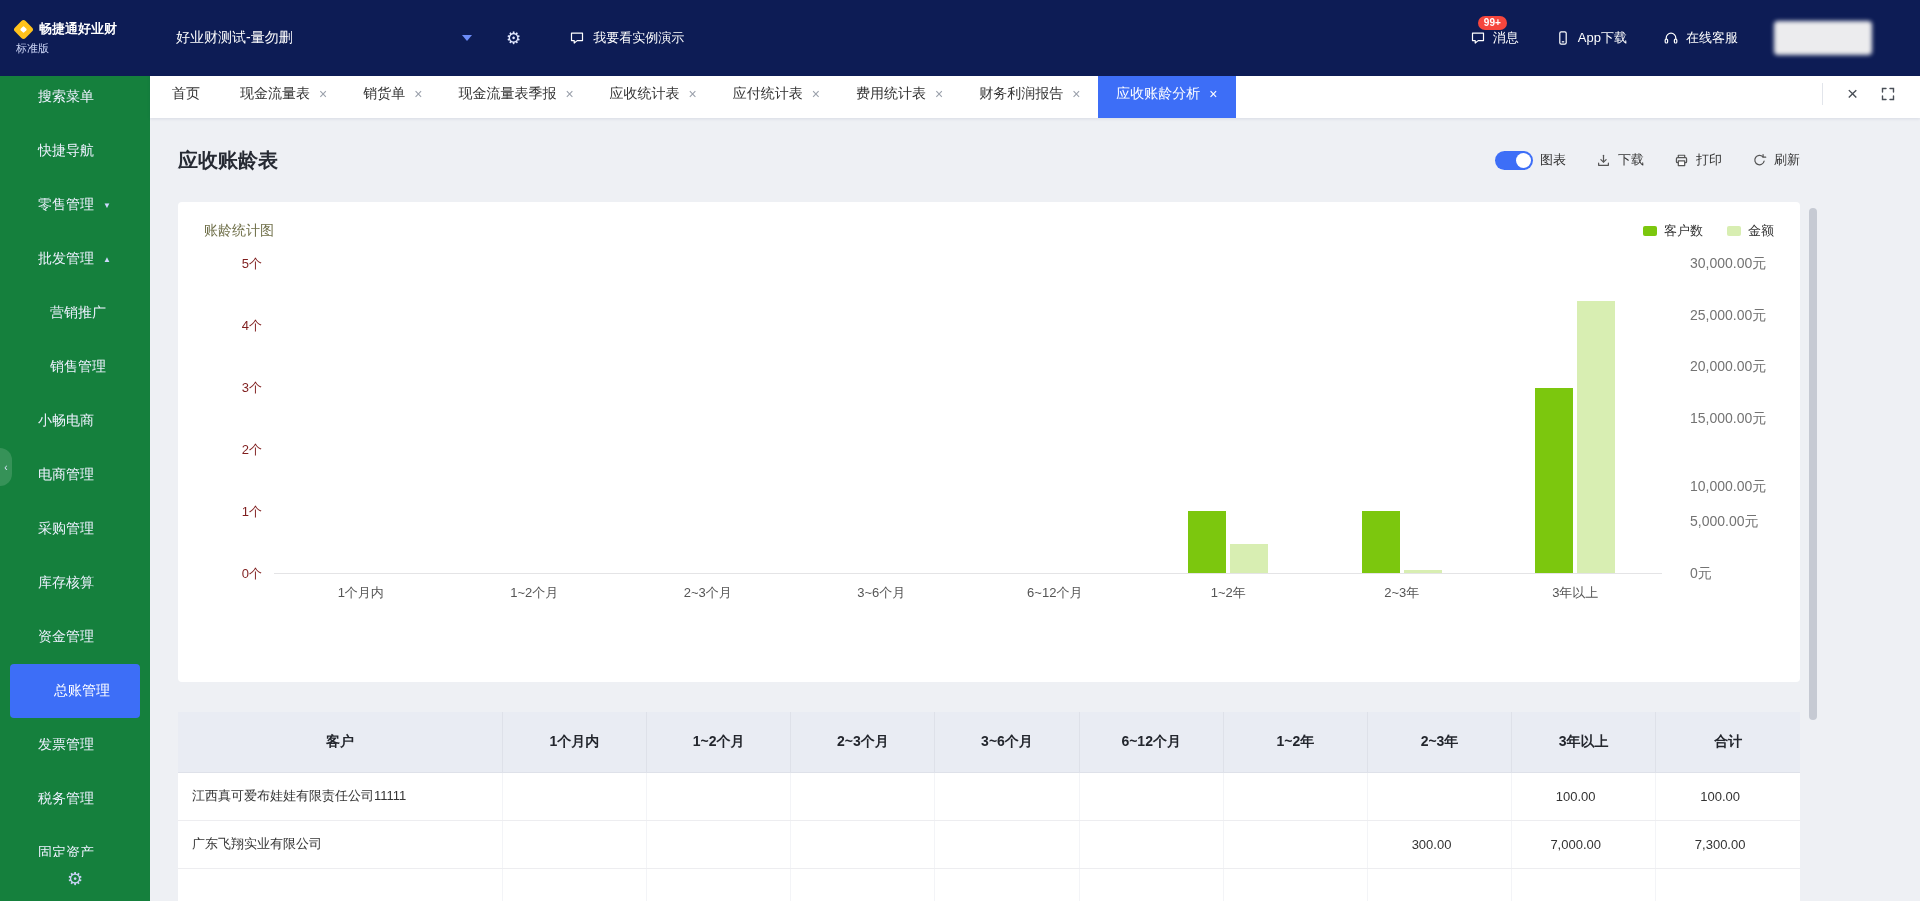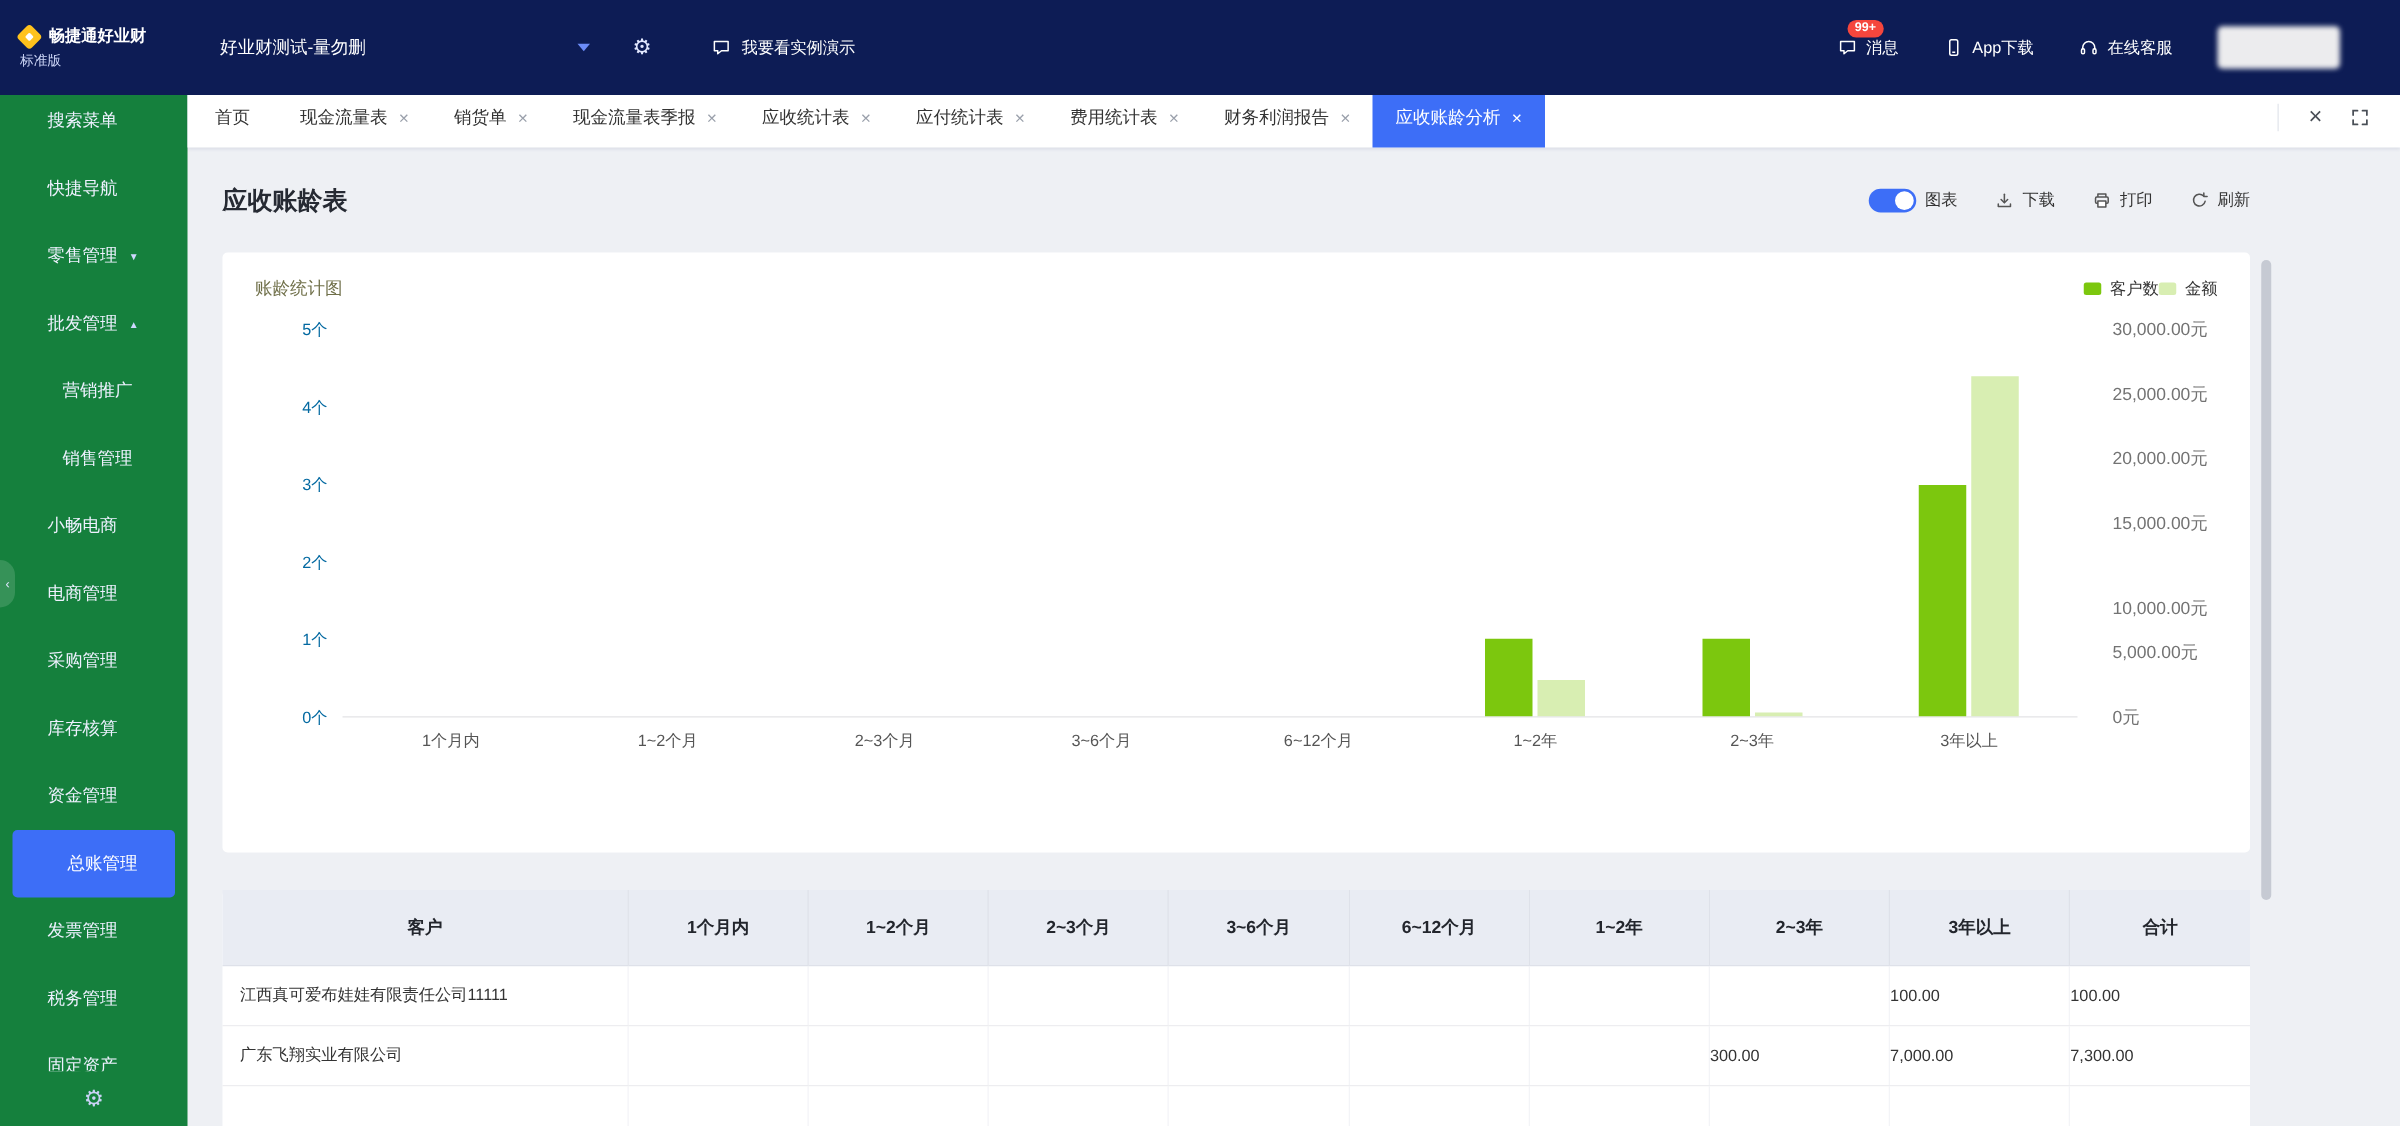--- a/index.html
+++ b/index.html
@@ -48,37 +48,37 @@
 .content{position:absolute;left:150px;top:118px;width:1770px;height:783px;background:#eef0f4;overflow:hidden}
 .title-row{height:84px;display:flex;align-items:center;padding:0 120px 0 28px}
 .page-title{font-size:20px;font-weight:700;color:#262a33}
 .controls{margin-left:auto;display:flex;align-items:center;gap:30px;font-size:13px;color:#333}
 .control{display:flex;align-items:center;gap:7px;cursor:pointer}
 .toggle{width:38px;height:19px;border-radius:10px;background:#3d6ef7;position:relative;cursor:pointer;flex:none}
 .toggle-knob{position:absolute;top:2px;right:2px;width:15px;height:15px;border-radius:50%;background:#fff}
 .chart-card{margin-left:28px;width:1622px;height:480px;background:#fff;border-radius:4px;padding:20px 26px}
 .chart-header{display:flex;align-items:center;justify-content:space-between}
 .chart-title{font-size:14px;color:#70704a}
-.legend{display:flex;align-items:flex-end;}
+.legend{display:flex;align-items:flex-end;gap:24px}
 .legend-item{display:flex;align-items:center;gap:7px;font-size:13px;color:#333;cursor:pointer}
 .legend-swatch{width:14px;height:10px;border-radius:2px}
 .chart-body{display:flex;margin-top:24px}
 .axis-left{width:70px;height:310px;position:relative;flex:none}
-.axis-left span{position:absolute;right:12px;transform:translateY(-50%);font-size:13px;color:#0369a1;white-space:nowrap}
+.axis-left span{position:absolute;right:12px;transform:translateY(-50%);font-size:13px;color:#7f1d1d;white-space:nowrap}
 .plot{flex:1;height:310px;position:relative;border-bottom:1px solid #e4e4e6}
 .axis-right{width:112px;height:310px;position:relative;flex:none}
 .axis-right span{position:absolute;left:28px;transform:translateY(-50%);font-size:14px;color:#737373;white-space:nowrap}
 .bar{position:absolute;bottom:0;width:38px}
 .xlabels{display:flex;margin-left:70px;width:1388px;margin-top:10px}
 .xlabel{flex:1;text-align:center;font-size:13px;color:#555}
 .table-card{margin:30px 0 0 28px;width:1622px;background:#fff;border-radius:4px}
 table{width:100%;border-collapse:collapse;table-layout:fixed}
 thead th{height:60px;background:#e9ecf3;font-size:14px;color:#23262d;font-weight:700;border-right:1px solid #dee1e9;border-bottom:1px solid #dee1e9}
 thead th:last-child{border-right:none}
-tbody td{height:48px;font-size:13px;color:#333;text-align:left;padding-right:16px;border-bottom:1px solid #ededf0;border-right:1px solid #f3f4f7}
+tbody td{height:48px;font-size:13px;color:#333;text-align:center;padding-right:16px;border-bottom:1px solid #ededf0;border-right:1px solid #f3f4f7}
 tbody td:last-child{border-right:none}
 tbody td.name-cell{text-align:left;padding-left:14px}
 
 .v-scrollbar{position:absolute;left:1809px;top:124px;width:8px;height:773px;z-index:30}
 .v-thumb{position:absolute;top:84px;left:0;width:8px;height:512px;border-radius:4px;background:#c6cad3;cursor:pointer}
 </style>
 </head>
 <body>
 
 <header class="topbar">

